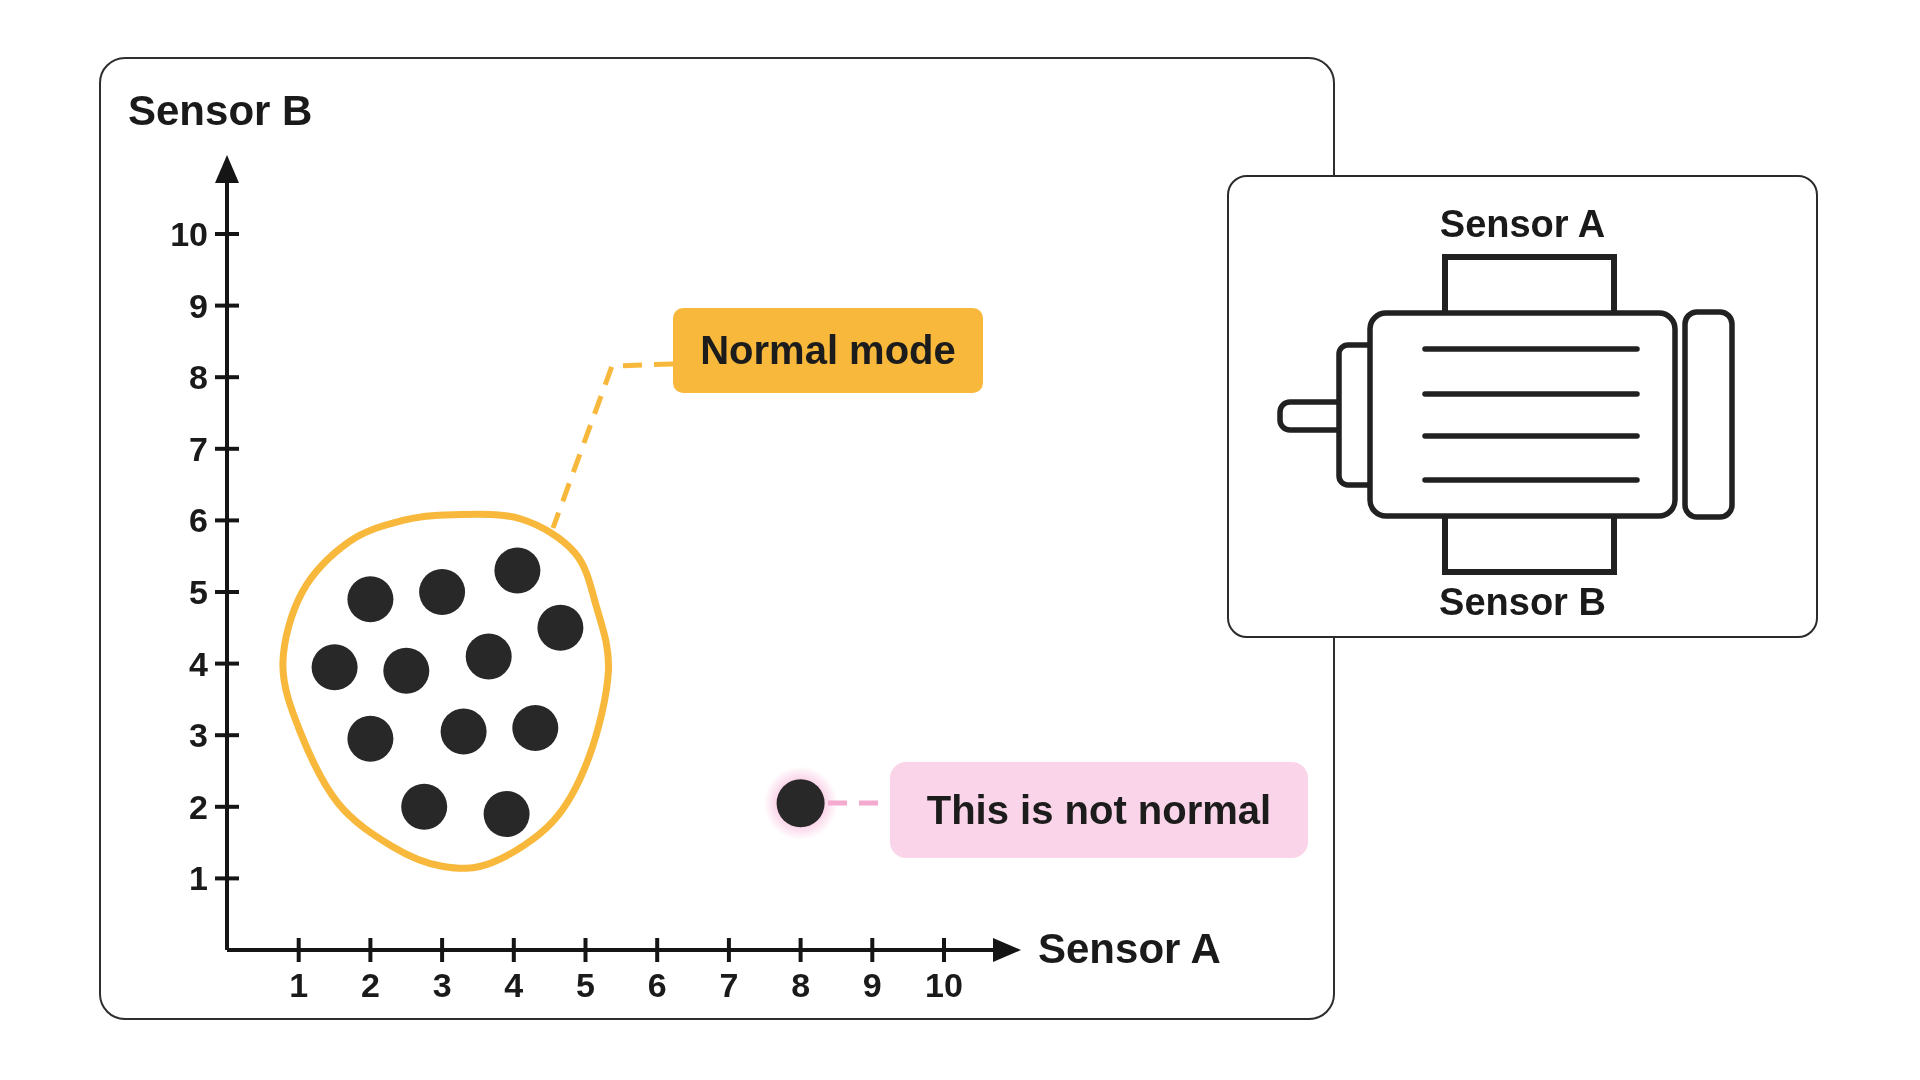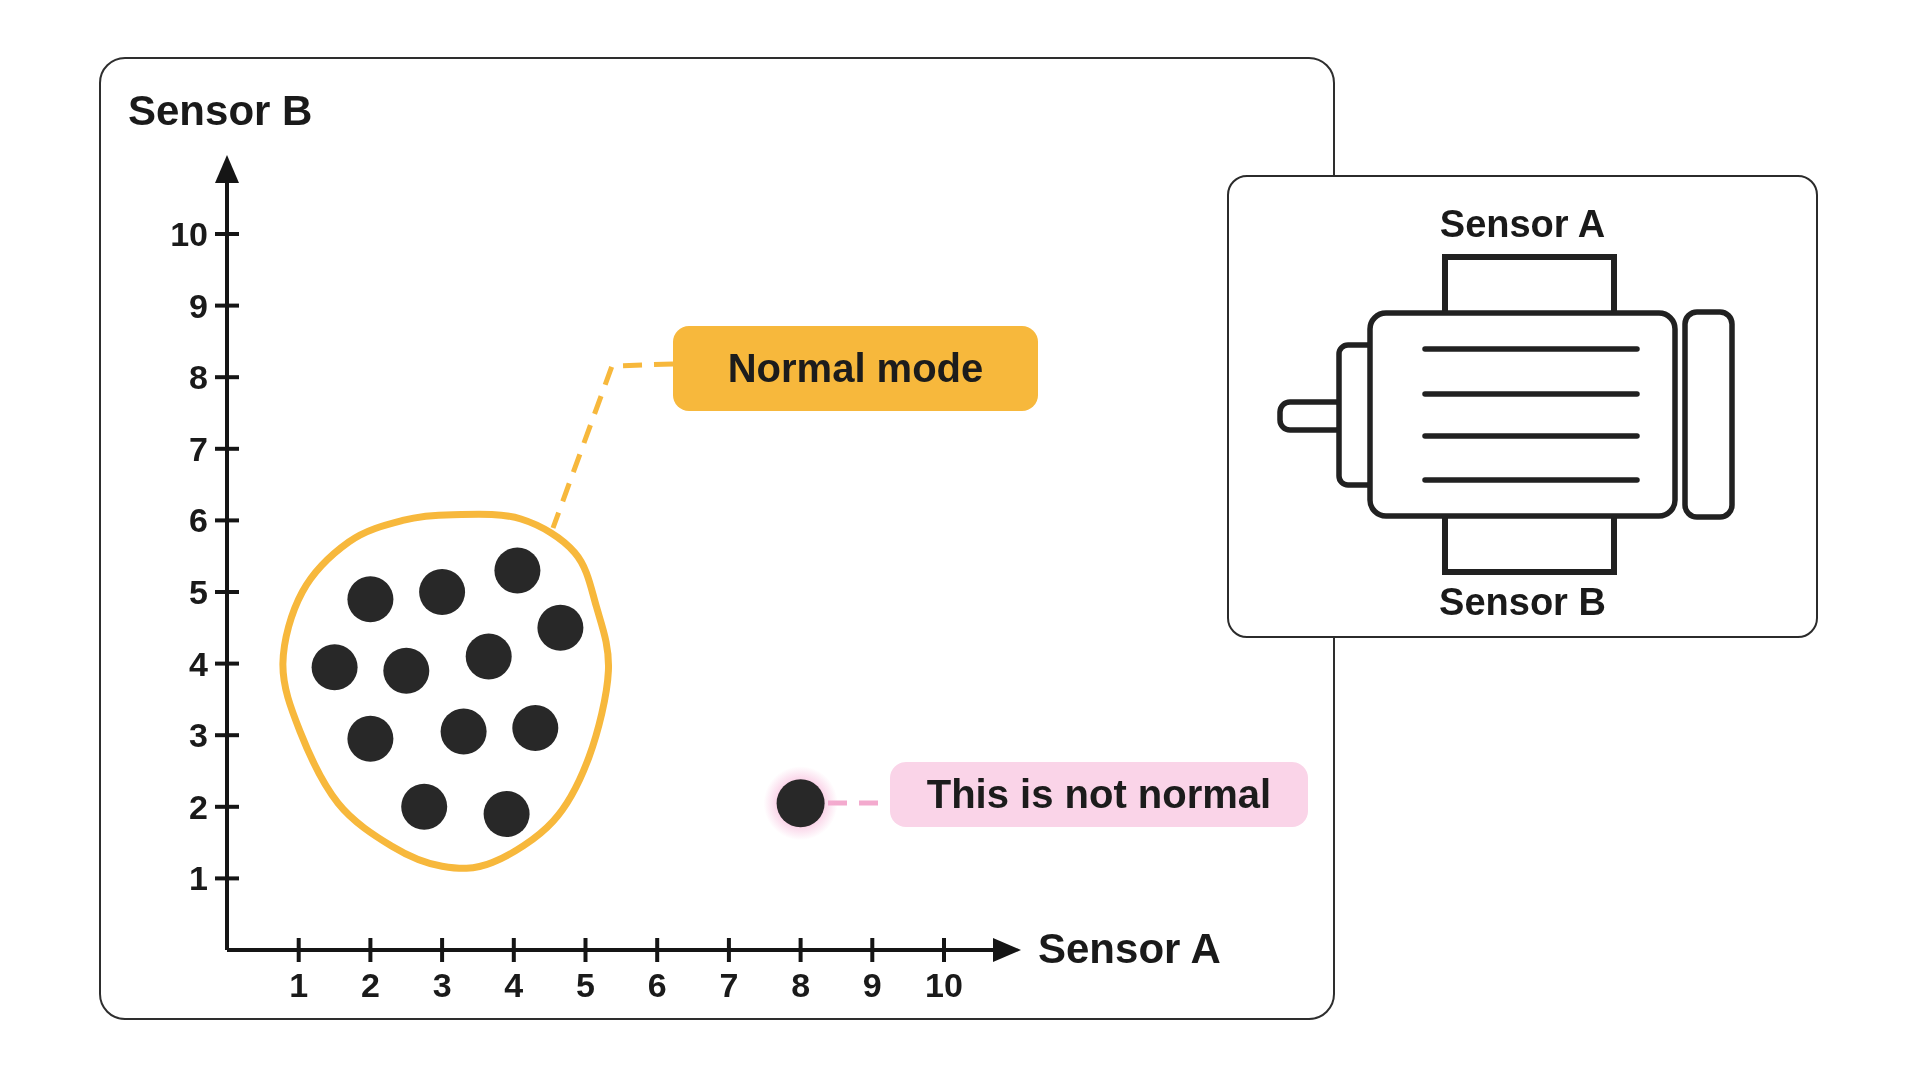--- a/index.html
+++ b/index.html
@@ -31,24 +31,24 @@
     white-space:nowrap;z-index:3;
   }
   #y-axis-title{left:128px;top:90px;}
   #x-axis-title{left:1038px;top:928px;}
   .callout{
     position:absolute;display:flex;align-items:center;justify-content:center;
     font-weight:700;font-size:40px;white-space:nowrap;z-index:4;
     box-sizing:border-box;
   }
   #label-normal{
-    left:673px;top:326px;width:365px;height:85px;border-radius:16px;
+    left:673px;top:308px;width:310px;height:85px;border-radius:10px;
   }
   #label-anomaly{
-    left:890px;top:762px;width:418px;height:65px;border-radius:16px;
+    left:890px;top:762px;width:418px;height:96px;border-radius:16px;
   }
   .motor-label{
     position:absolute;left:0;width:100%;text-align:center;
     font-weight:700;font-size:38px;z-index:6;
   }
   #motor-label-top{top:26px;}
   #motor-label-bottom{top:404px;}
   #motor-svg{position:absolute;left:0;top:0;}
 </style>
 </head>

